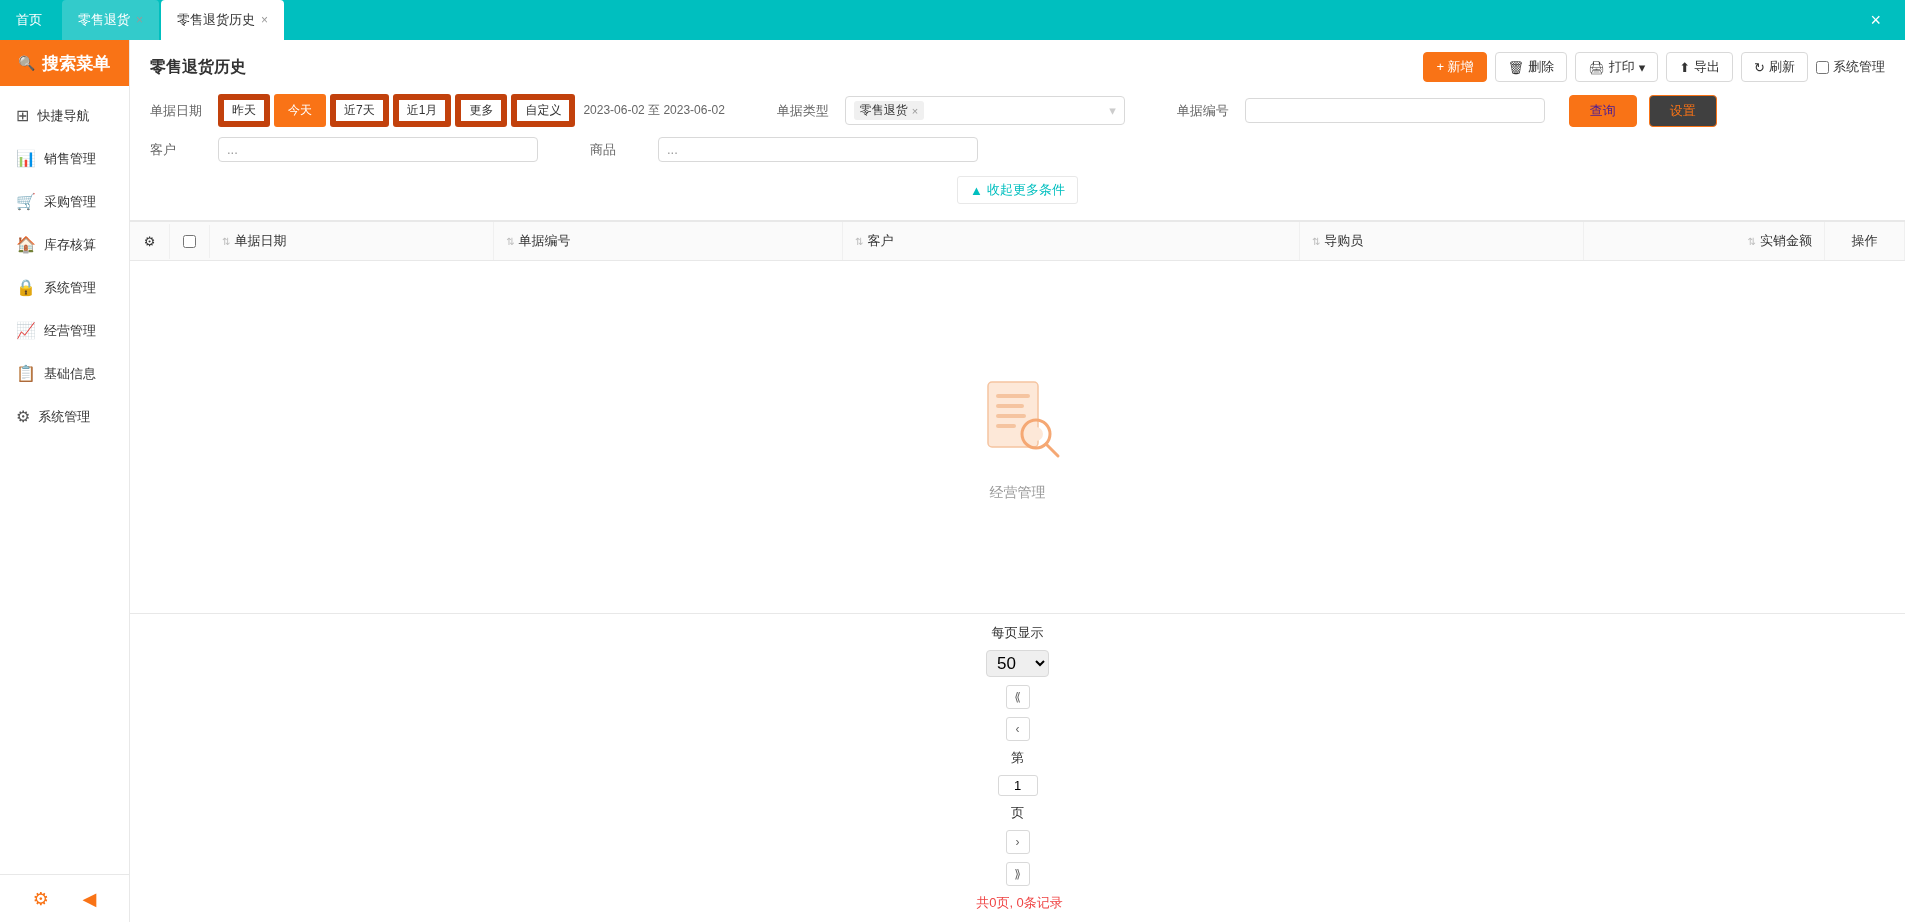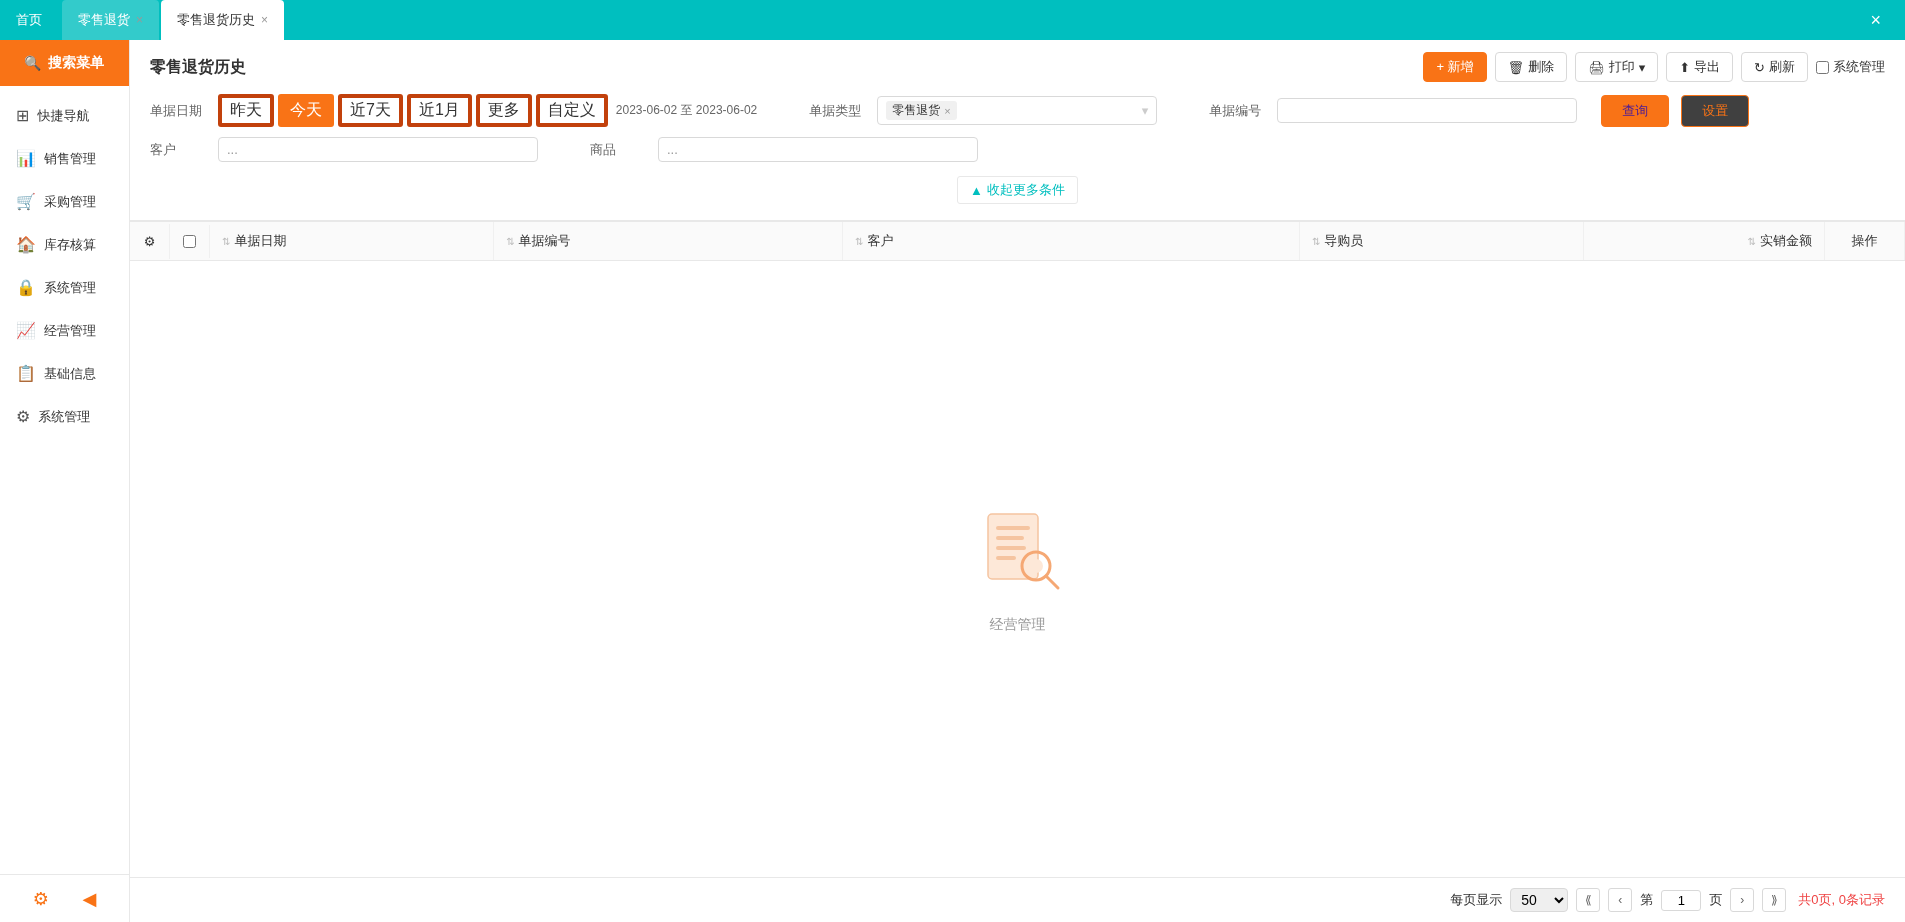--- a/index.html
+++ b/index.html
@@ -87,21 +87,21 @@
       justify-content: center;
       gap: 6px;
       cursor: pointer;
     }
     .sidebar-search-icon {
       color: #fff;
       font-size: 14px;
     }
     .sidebar-search-text {
       color: #fff;
-      font-size: 14px;
+      font-size: 17px;
       font-weight: bold;
     }
     .sidebar-nav {
       flex: 1;
       overflow-y: auto;
       padding: 8px 0;
     }
     .nav-item {
       display: flex;
       align-items: center;
@@ -215,23 +215,23 @@
       white-space: nowrap;
       min-width: 56px;
     }
     .filter-date-btns {
       display: flex;
       align-items: center;
       gap: 4px;
     }
     .date-btn {
       padding: 2px 8px;
-      border: 4px solid #c2410c;
+      border: 6px solid #c2410c;
       border-radius: 3px;
-      font-size: 16px;
+      font-size: 12px;
       cursor: pointer;
       background: #fff;
       color: #333;
     }
     .date-btn.active {
       background: #f97316;
       border-color: #f97316;
       color: #fff;
     }
     .date-range {
@@ -355,26 +355,27 @@
     .pagination-bar {
       background: #fff;
       border-top: 1px solid #e8e8e8;
       padding: 10px 20px;
       display: flex;
       align-items: center;
       justify-content: flex-end;
       gap: 8px;
       font-size: 13px;
       color: #333;
+      flex-direction: column;
     }
     .page-select {
       border: 1px solid #d9d9d9;
       border-radius: 4px;
       padding: 2px 6px;
-      font-size: 14px;
+      font-size: 17px;
     }
     .page-nav-btn {
       width: 24px;
       height: 24px;
       border: 1px solid #d9d9d9;
       border-radius: 3px;
       background: #fff;
       display: flex;
       align-items: center;
       justify-content: center;

